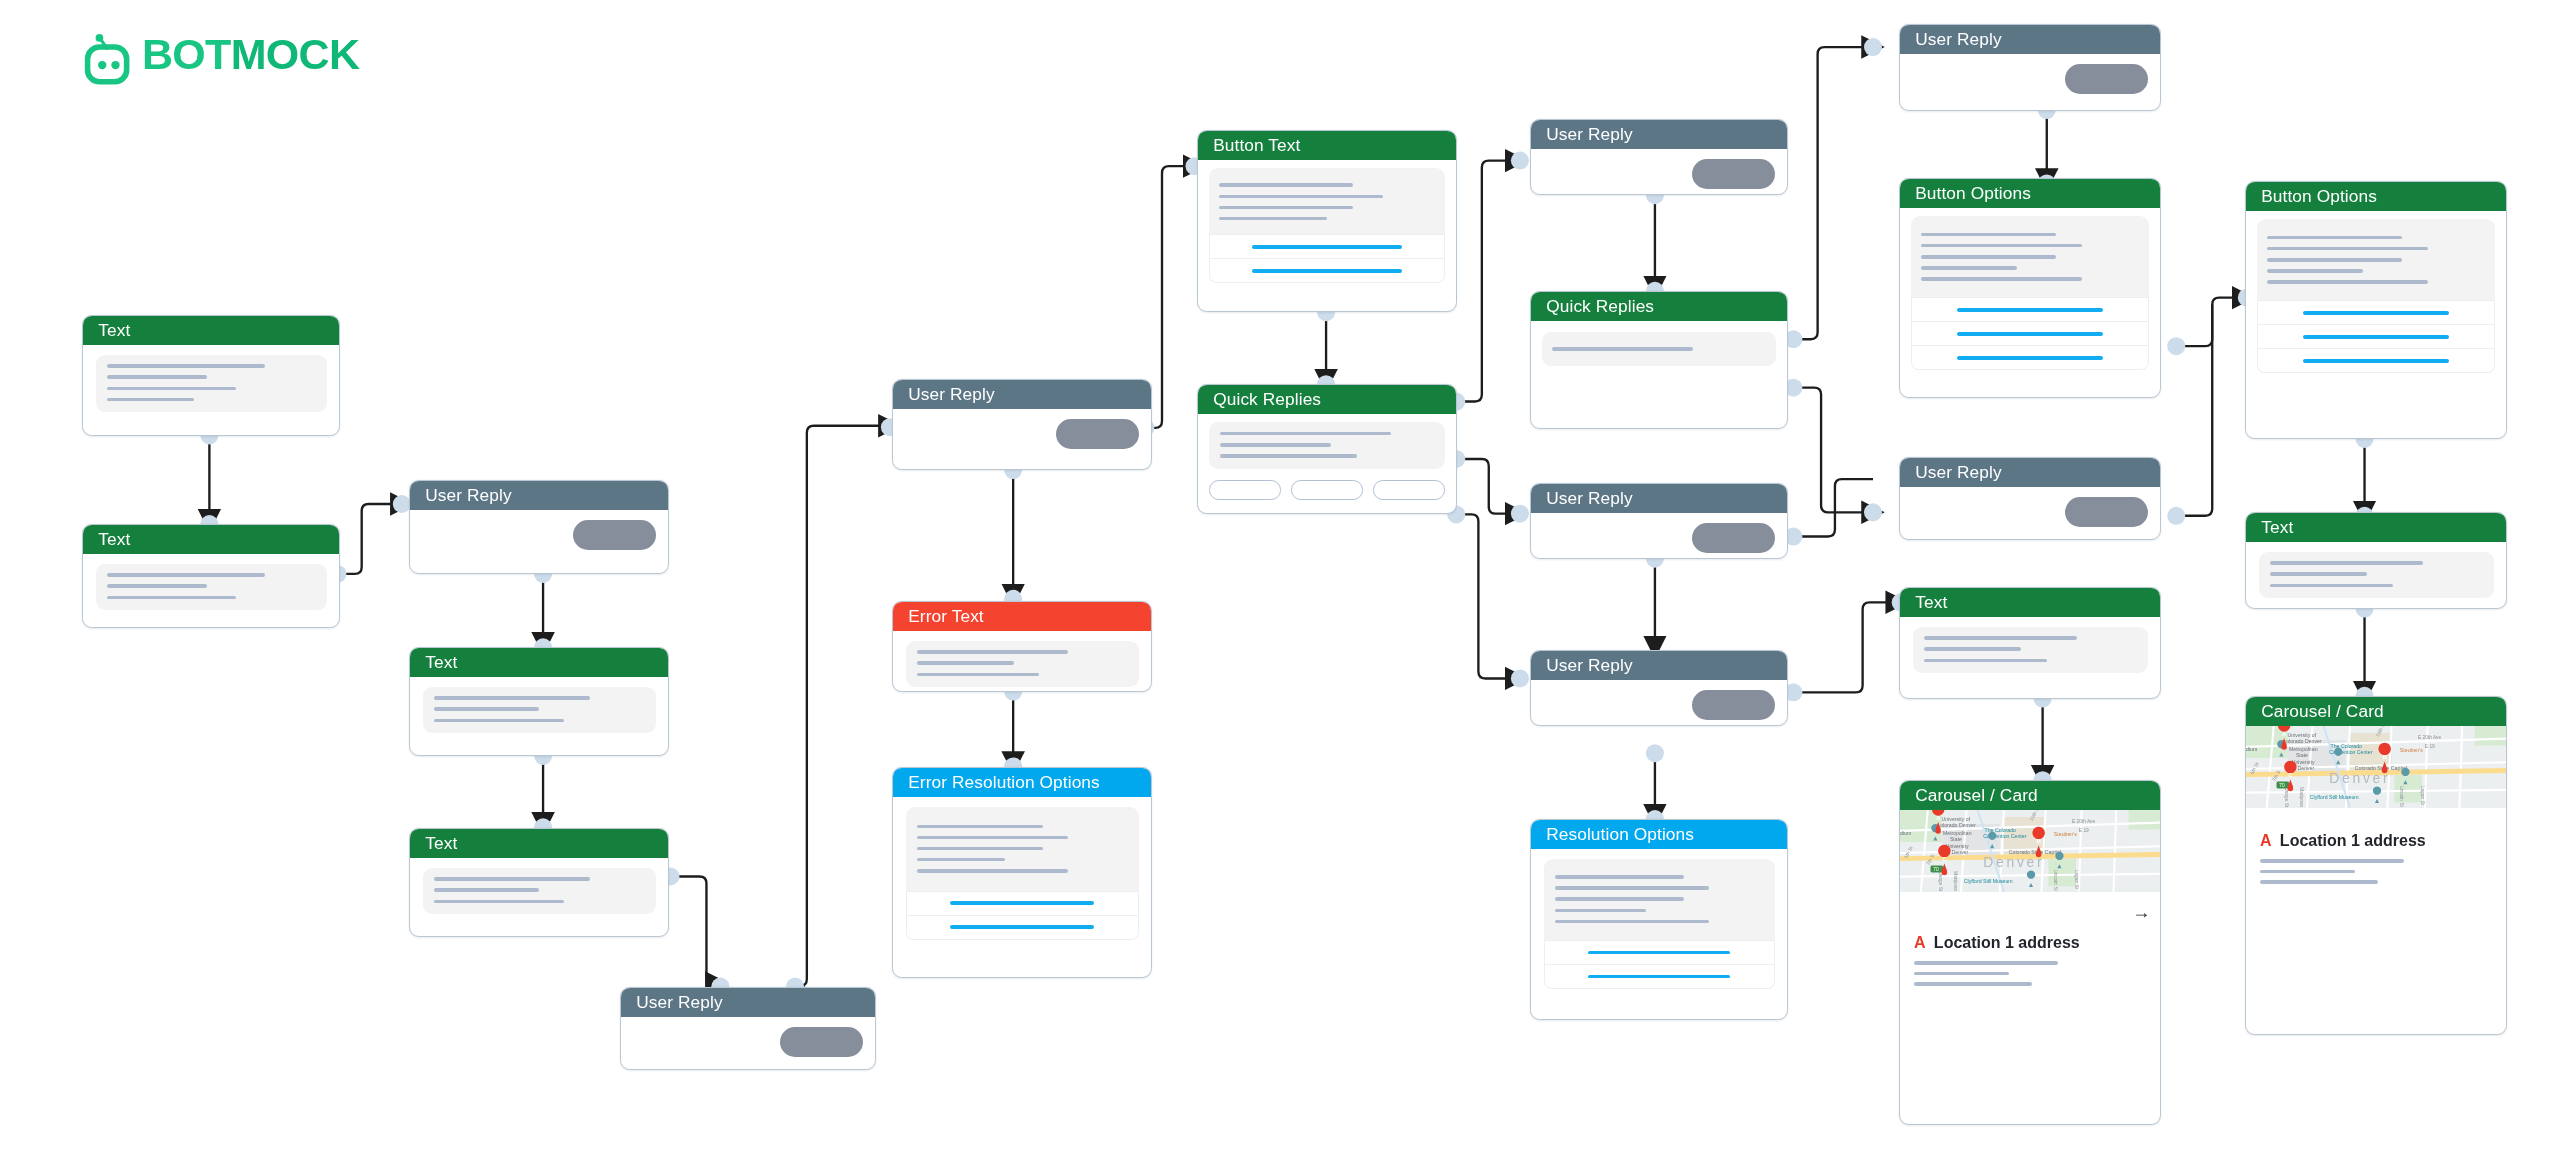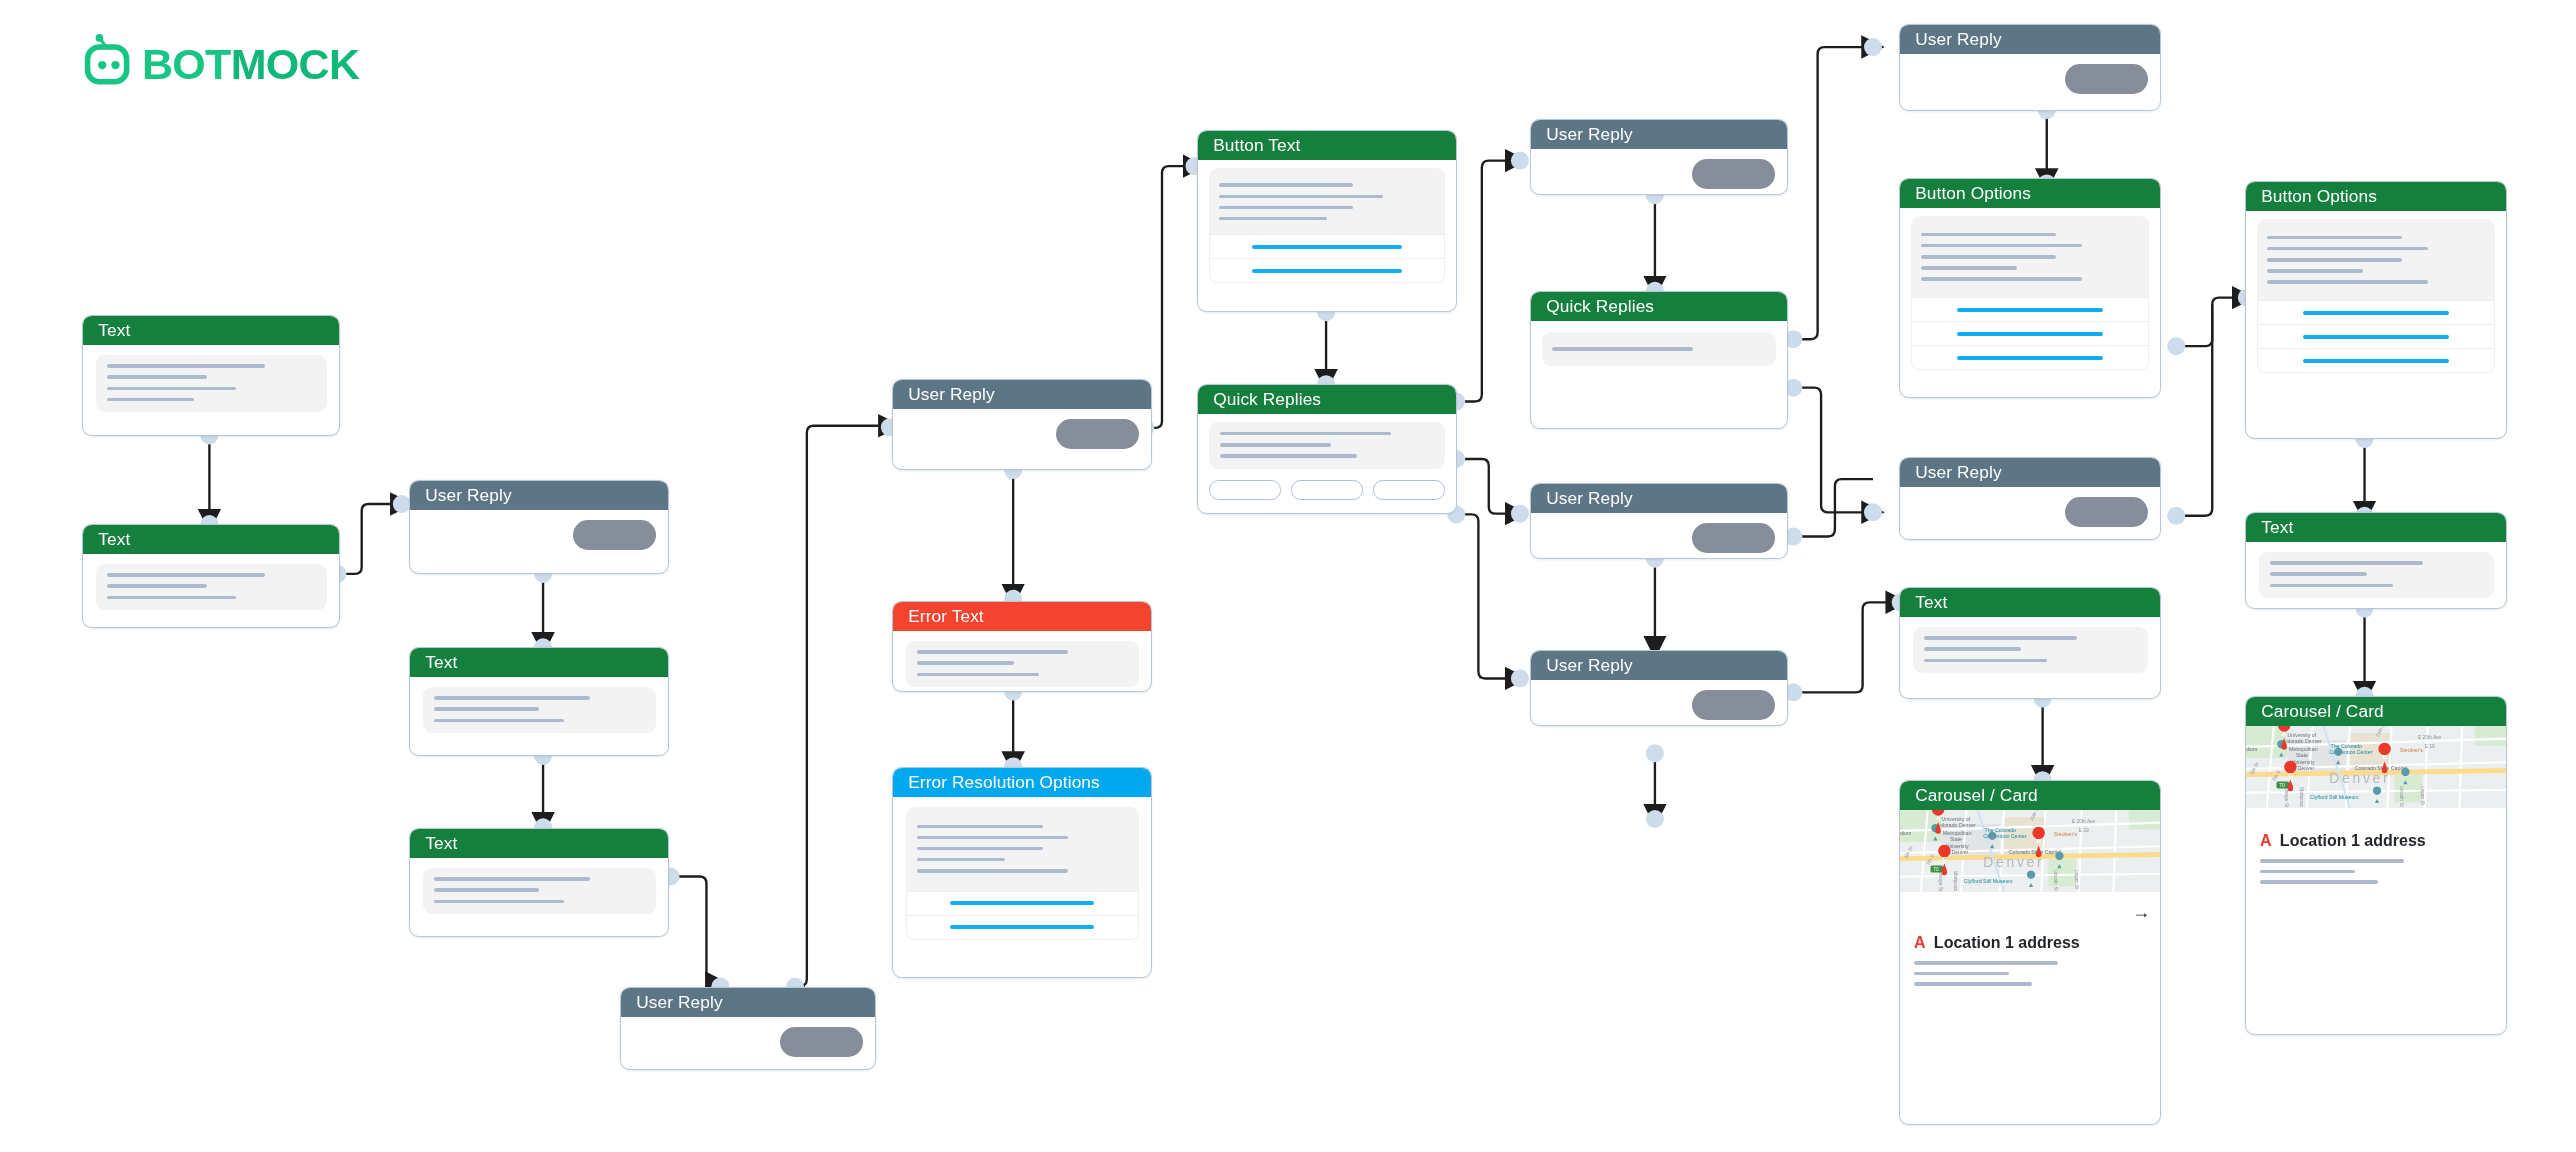--- a/index.html
+++ b/index.html
@@ -2,21 +2,21 @@
 <html style="font-size:11px"><head>
 <meta charset="utf-8">
 <style>
   html,body{margin:0;padding:0;background:#ffffff;}
   body{width:2576px;height:1152px;position:relative;overflow:hidden;
        font-family:"Liberation Sans","DejaVu Sans",sans-serif;}
 
   #canvas{position:absolute;inset:0;width:2576px;height:1152px;}
 
   
-  .logo{position:absolute;left:82px;top:33px;display:flex;align-items:flex-end;gap:7px;}
+  .logo{position:absolute;left:82px;top:33px;display:flex;align-items:flex-start;gap:7px;}
   .logo-mark{width:53px;height:53px;position:relative;}
   .logo-text{font-size:43px;font-weight:bold;letter-spacing:-0.7px;line-height:1;}
   .lt-bot{color:#18c583;}
   .lt-mock{color:#0fb876;}
 
   
   #wires{position:absolute;left:0;top:0;width:2576px;height:1152px;pointer-events:none;}
 
   
   .node{position:absolute;border-radius:9.7px;background:#ffffff;
@@ -345,20 +345,40 @@
     </div>
   </div>
 
   <div class="node" style="left:1530px;top:650px;width:258px;height:76px;">
     <div class="node-hd hd-user">User Reply</div>
     <div class="ur-body">
       <div class="ur-pill"></div>
     </div>
   </div>
 
+  <div class="node" style="left:1530px;top:819px;width:258px;height:201px;">
+    <div class="node-hd hd-blue">Resolution Options</div>
+    <div class="node-bd" style="padding:9.7px 12.5px 9.7px 12.5px;">
+      <div class="bubble" style="padding:16.6px 11px 16.6px 11px;border-bottom-left-radius:0;border-bottom-right-radius:0;">
+        <div class="sk" style="width:62%"></div>
+        <div class="sk" style="width:74%"></div>
+        <div class="sk" style="width:62%"></div>
+        <div class="sk" style="width:44%"></div>
+        <div class="sk" style="width:74%"></div>
+      </div>
+      <div class="btn-rows" style="border:0.7px solid #eceff2;border-top:none;">
+        <div class="btn-row">
+            <div class="btn-link" style="width:62%"></div>
+          </div>
+        <div class="btn-row">
+            <div class="btn-link" style="width:62%"></div>
+          </div>
+      </div>
+    </div>
+  </div>
 
   <div class="node" style="left:1899px;top:24px;width:262px;height:87px;">
     <div class="node-hd hd-user">User Reply</div>
     <div class="ur-body">
       <div class="ur-pill"></div>
     </div>
   </div>
 
   <div class="node" style="left:1899px;top:178px;width:262px;height:220px;">
     <div class="node-hd hd-dark">Button Options</div>

